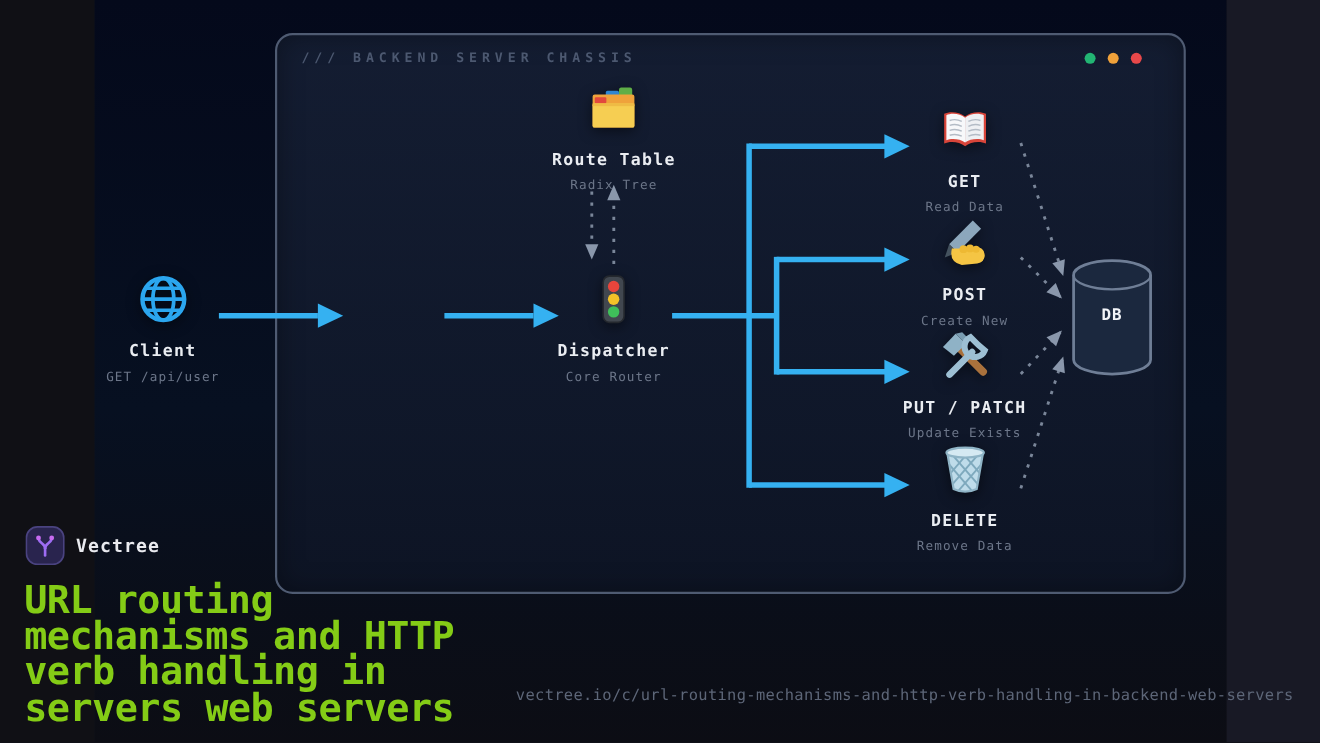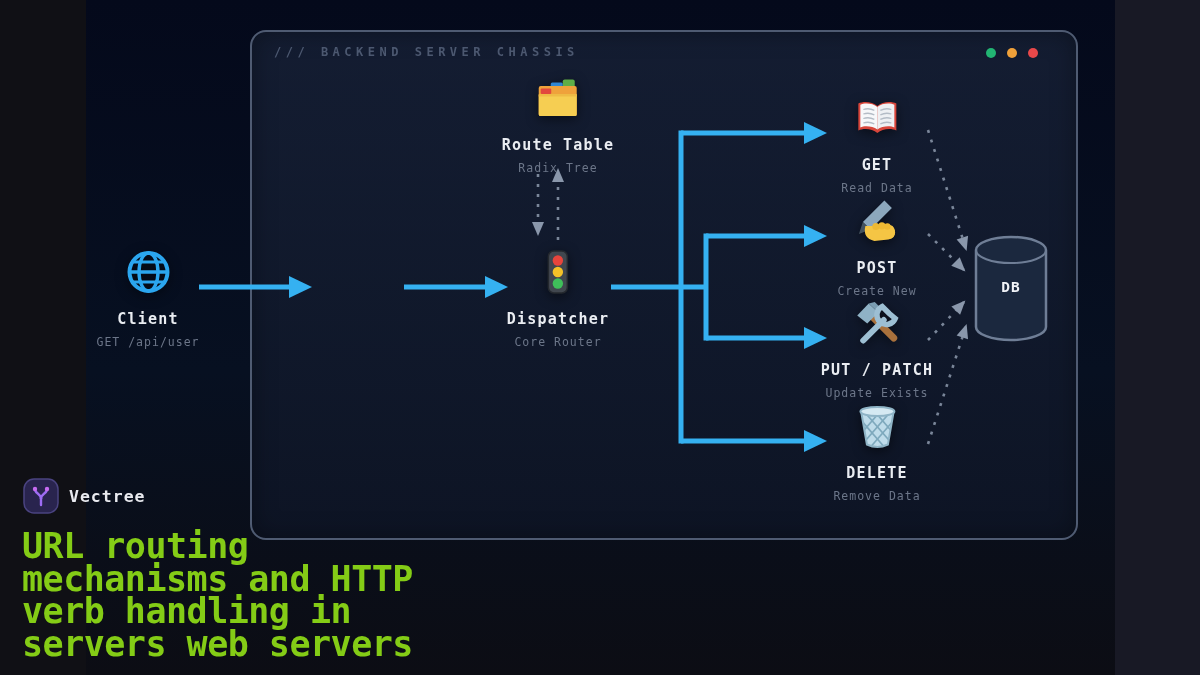--- a/index.html
+++ b/index.html
@@ -260,13 +260,14 @@
     <div class="brand-name">Vectree</div>
   </div>
 
   <div class="big-title">
     <span>URL routing</span>
     <span>mechanisms and HTTP</span>
     <span>verb handling in</span>
     <span>servers web servers</span>
   </div>
 
+  <div class="footer-url">vectree.io/c/url-routing-mechanisms-and-http-verb-handling-in-backend-web-servers</div>
 </div>
 
 </body></html>

